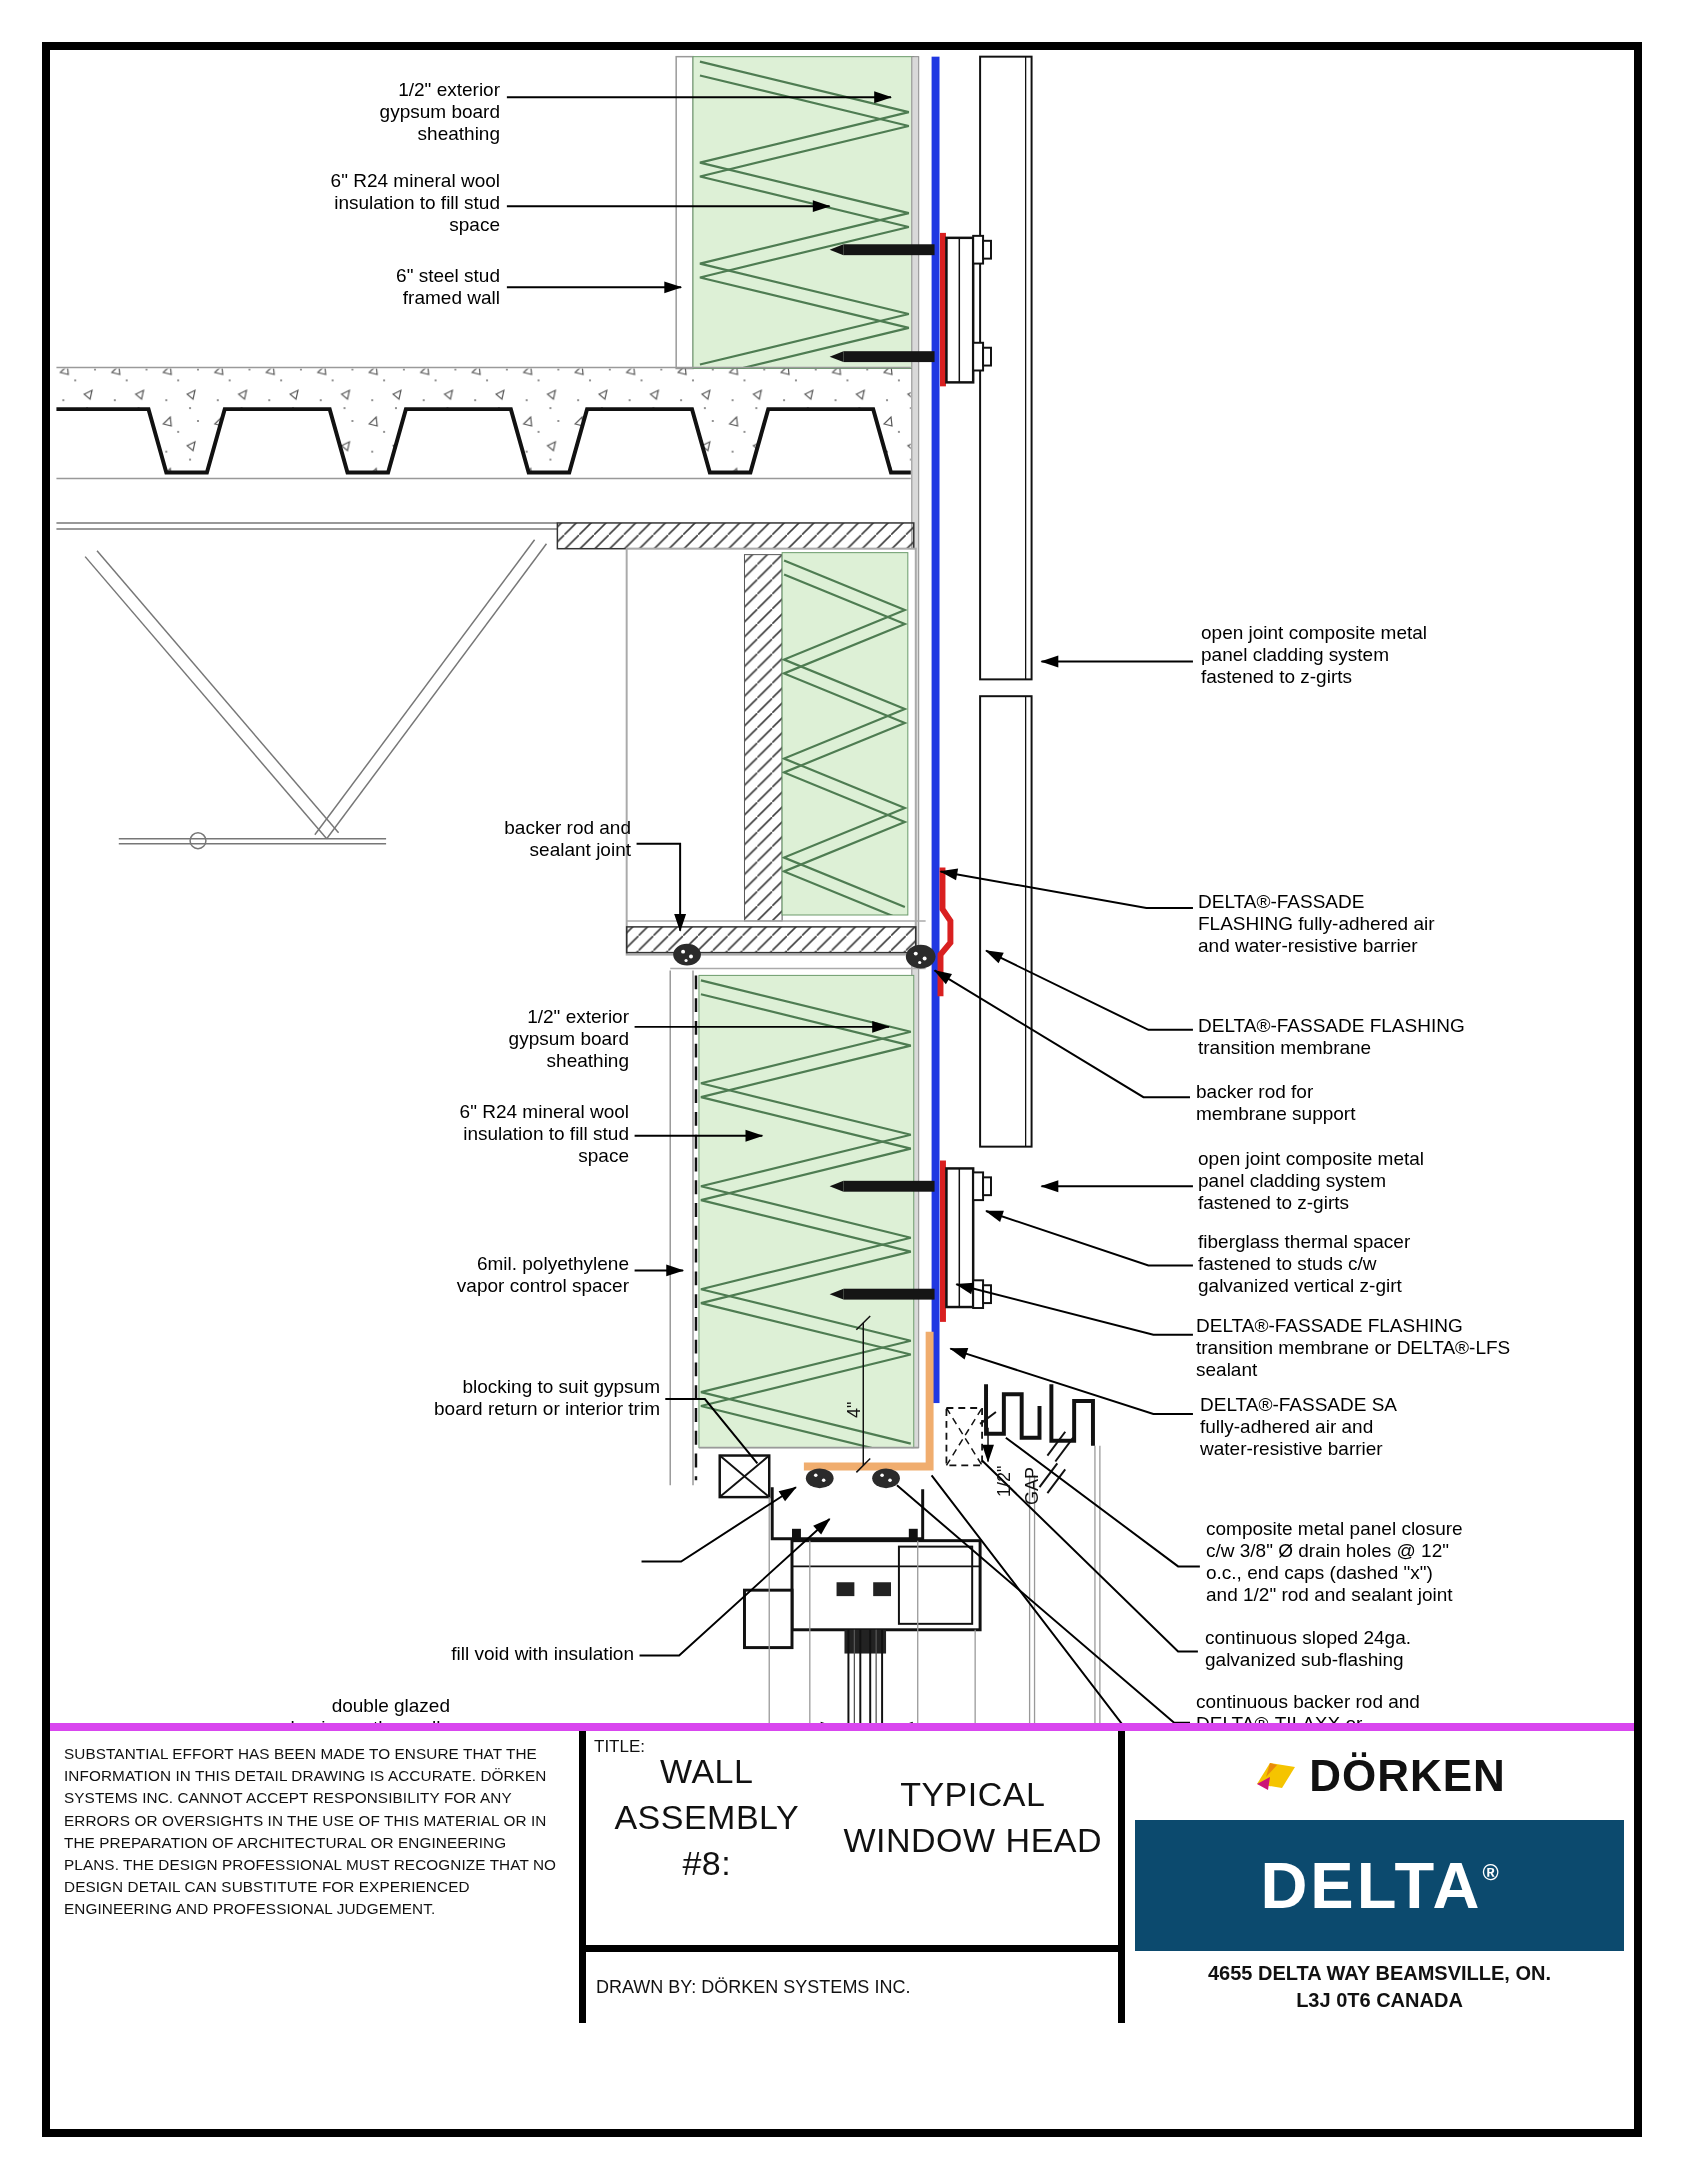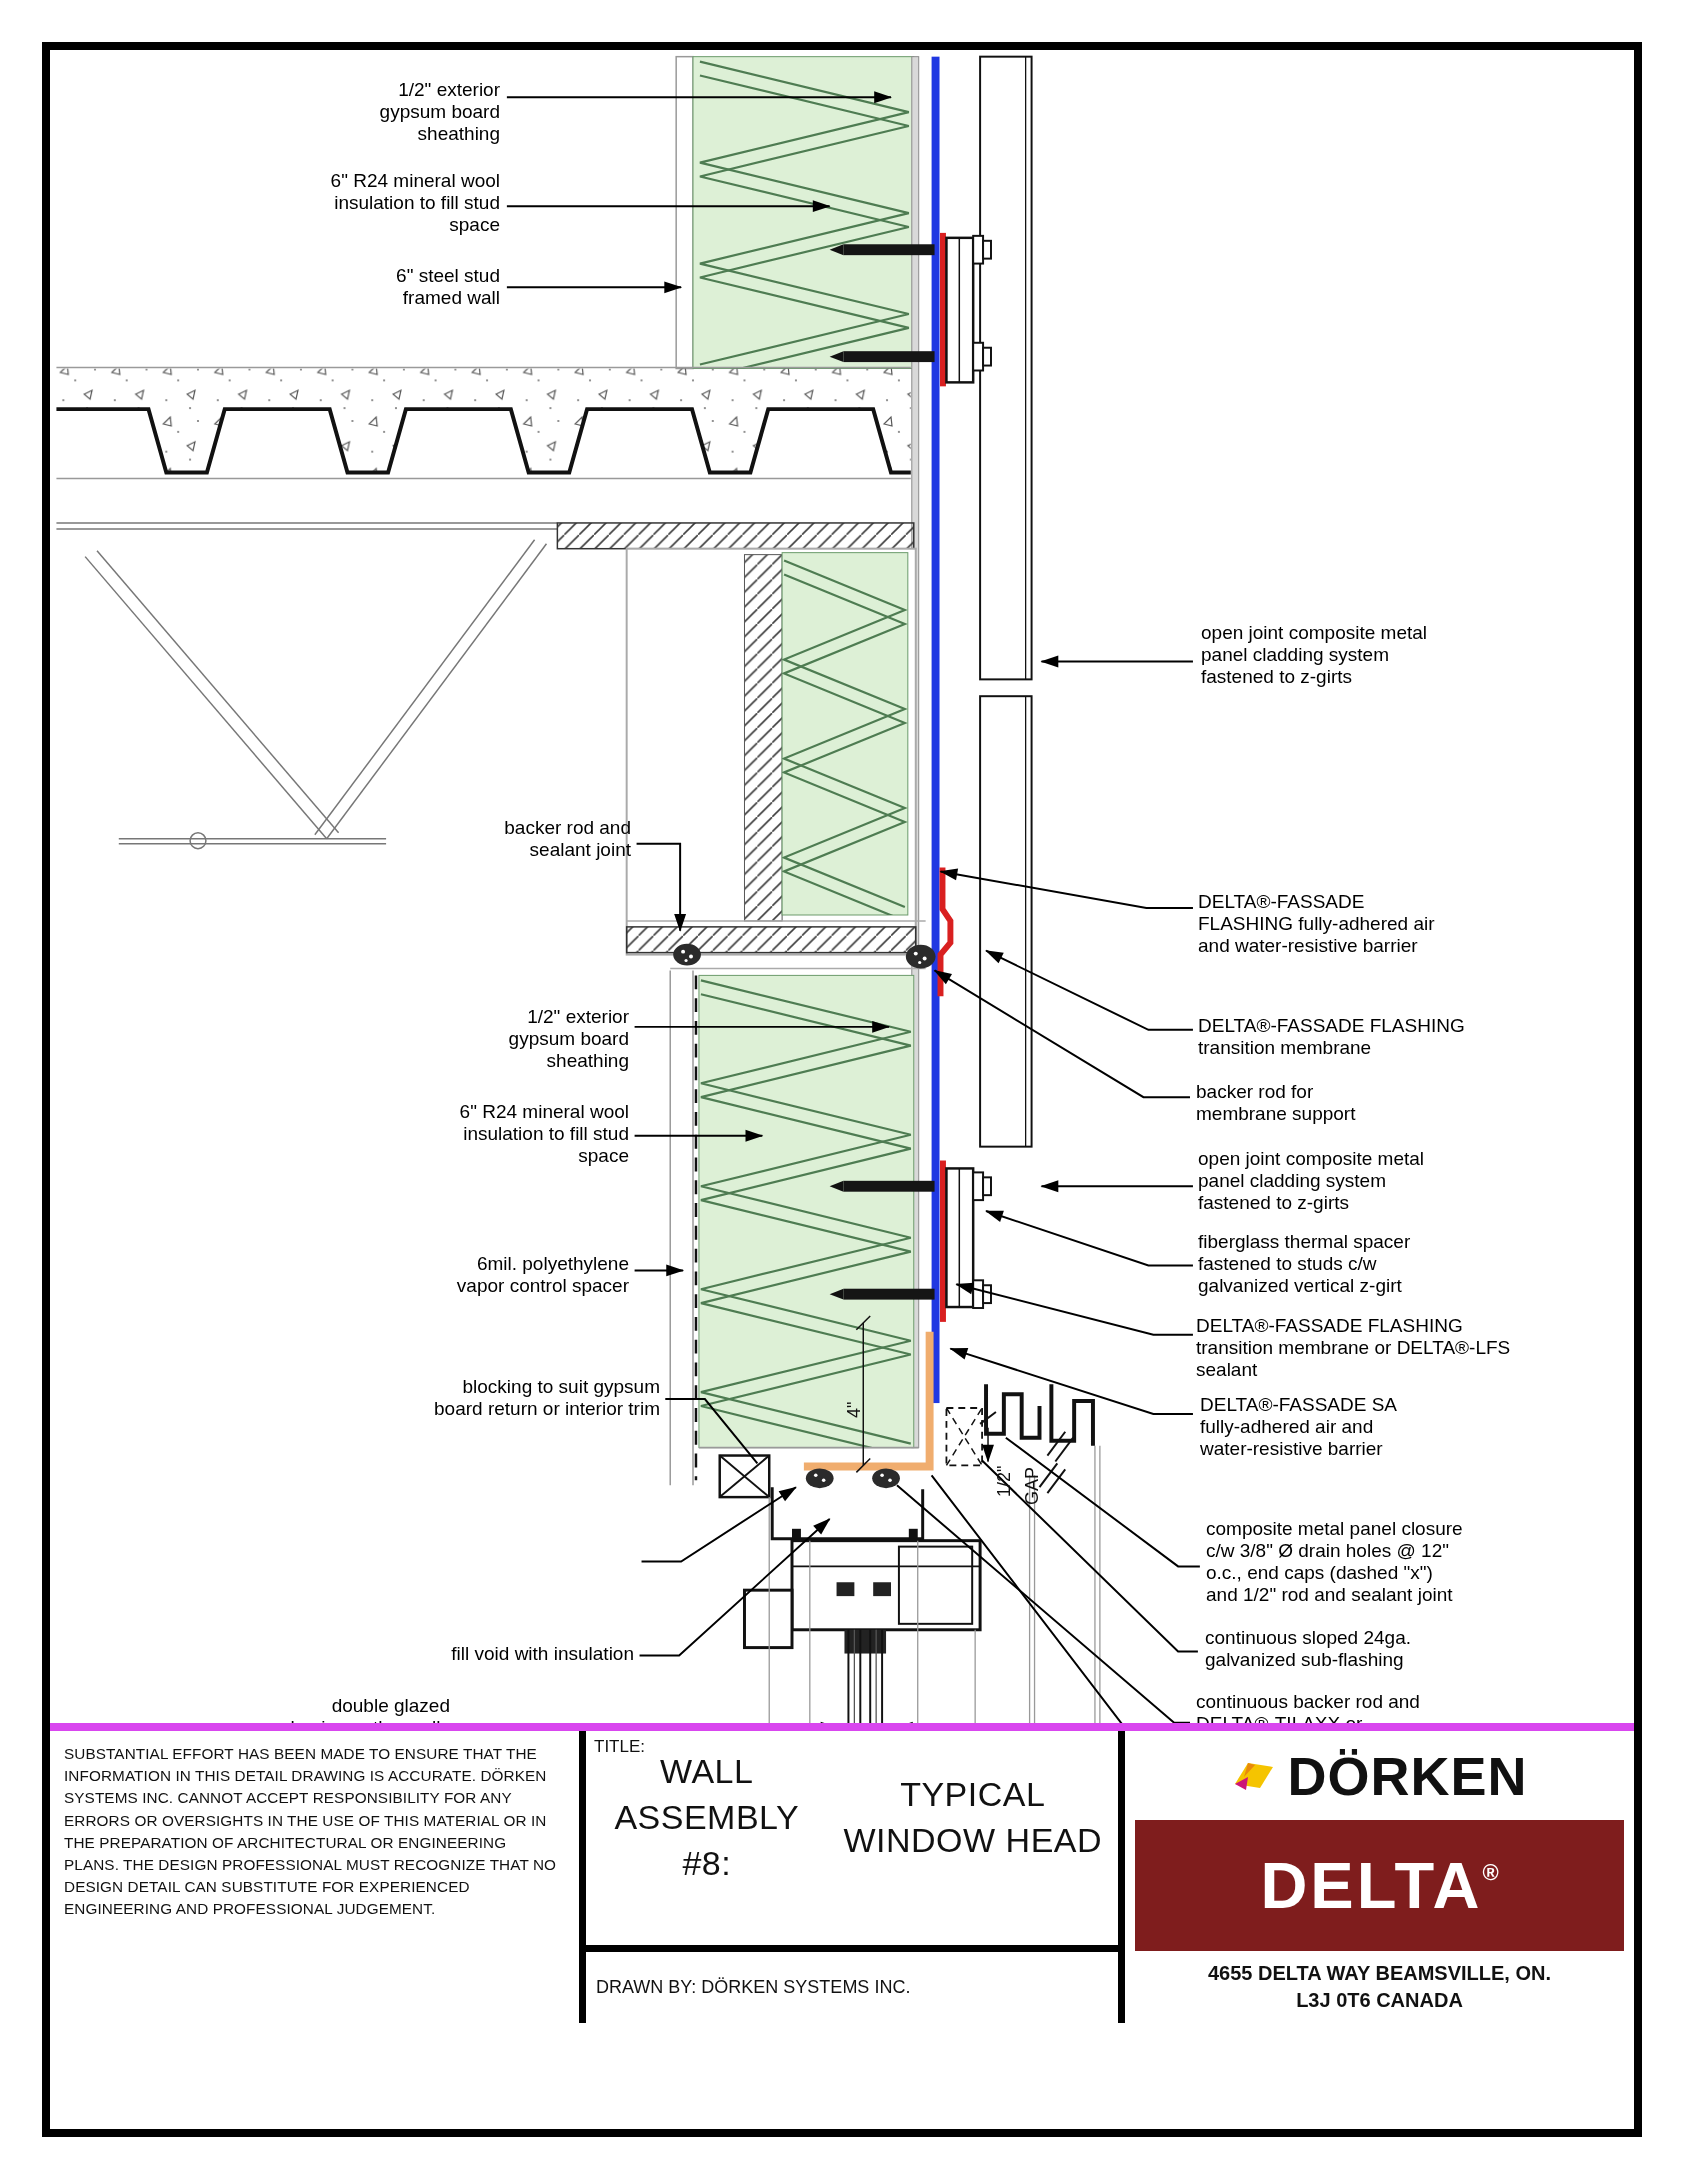--- a/index.html
+++ b/index.html
@@ -18,21 +18,21 @@
   .disc{width:536px;border-right:7px solid #000;padding:12px 14px;
         font-size:15.3px;line-height:1.45;letter-spacing:0.1px;}
   .mid{width:539px;border-right:7px solid #000;display:flex;flex-direction:column;position:relative;}
   .mid .tl{position:absolute;left:8px;top:6px;font-size:17px;}
   .mid .ttl{flex:1;display:flex;flex-direction:row;align-items:center;justify-content:center;
             font-size:34px;line-height:1.35;letter-spacing:0.5px;text-align:center;padding-bottom:40px;}
   .mid .db{height:71px;border-top:7px solid #000;display:flex;align-items:center;
            padding-left:10px;font-size:18px;}
   .logo{flex:1;display:flex;flex-direction:column;}
   .logo .dorkenrow{height:89px;display:flex;align-items:center;justify-content:center;gap:10px;}
-  .dorkenword{font-size:54px;font-weight:800;letter-spacing:1px;color:#111;}
+  .dorkenword{font-size:44px;font-weight:800;letter-spacing:1px;color:#111;}
   .deltaband{height:131px;margin:0 10px;display:flex;align-items:center;justify-content:center;}
   .deltaword{color:#fff;font-weight:800;font-size:65px;letter-spacing:3px;line-height:1;}
   .deltaword sup{font-size:22px;font-weight:700;vertical-align:28px;letter-spacing:0;}
   .addr{flex:1;display:flex;flex-direction:column;align-items:center;justify-content:center;
         font-weight:700;font-size:20px;line-height:1.35;text-align:center;}
 </style>
 </head>
 <body>
 
 <div class="page">
@@ -358,21 +358,21 @@
 
     <div class="tcell logo" style="flex:1;">
       <div class="dorkenrow">
         <svg width="46" height="38" viewBox="0 0 46 38">
           <polygon points="4,27 17,6 42,10 29,31" fill="#f5c400"></polygon>
           <polygon points="4,27 17,20 15,33" fill="#cc1477"></polygon>
           <polygon points="17,6 24,8 13,20" fill="#e8890c"></polygon>
         </svg>
         <span class="dorkenword">DÖRKEN</span>
       </div>
-      <div class="deltaband" style="background:#7f1d1d;">
+      <div class="deltaband" style="background:#0c4a6e;">
         <span class="deltaword"><span>DELTA</span><sup>®</sup></span>
       </div>
       <div class="addr">
         <span>4655 DELTA WAY BEAMSVILLE, ON.</span>
         <span>L3J 0T6 CANADA</span>
       </div>
     </div>
   </div>
 </div>
 

